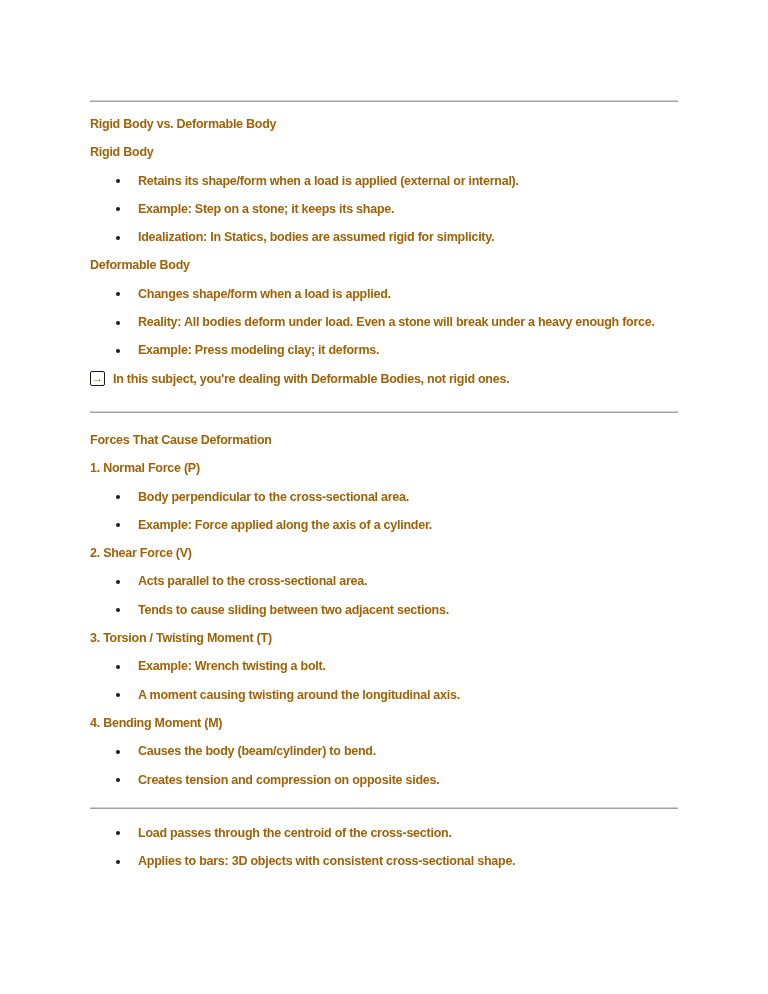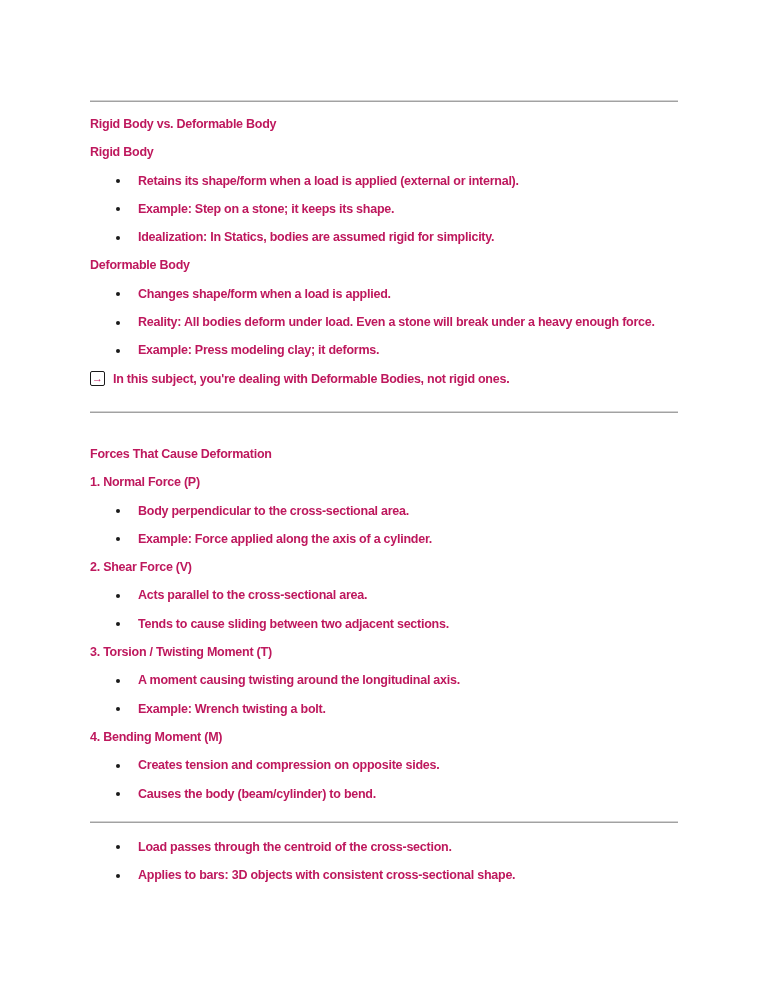--- a/index.html
+++ b/index.html
@@ -9,36 +9,36 @@
     font-family: "Liberation Sans", "DejaVu Sans", sans-serif;
     overflow: hidden;
   }
   .page {
     position: relative;
     width: 768px; height: 994px;
     background: #ffffff;
   }
   .content {
     margin: 0 90px;
-    color: #be185d;
+    color: #a16207;
     font-weight: 700;
     font-size: 12.5px;
     letter-spacing: -0.25px;
   }
   .rule {
     border: none;
     height: 2px;
     margin: 0;
     background: linear-gradient(to bottom, #d2d2d2 50%, #a2a2a2 50%);
   }
   .rule-1 { margin-top: 100px; }
   .rule-2 { margin-top: 18px; }
   .rule-3 { margin-top: 13px; }
   .block-a { margin-top: 8px; }
-  .block-b { margin-top: 27px; }
+  .block-b { margin-top: 13px; }
   .block-c { margin-top: 10px; }
   .line {
     display: block;
     line-height: 28.3px;
     height: 28.3px;
     white-space: nowrap;
     margin: 0;
   }
   ul.bullets { margin: 0; padding: 0; list-style: none; }
   li.bullet {
@@ -114,28 +114,28 @@
       </ul>
 
       <p class="line">2. Shear Force (V)</p>
       <ul class="bullets">
         <li class="bullet">Acts parallel to the cross-sectional area.</li>
         <li class="bullet">Tends to cause sliding between two adjacent sections.</li>
       </ul>
 
       <p class="line">3. Torsion / Twisting Moment (T)</p>
       <ul class="bullets">
+        <li class="bullet">Example: Wrench twisting a bolt.</li>
         <li class="bullet">A moment causing twisting around the longitudinal axis.</li>
-        <li class="bullet">Example: Wrench twisting a bolt.</li>
       </ul>
 
       <p class="line">4. Bending Moment (M)</p>
       <ul class="bullets">
+        <li class="bullet">Causes the body (beam/cylinder) to bend.</li>
         <li class="bullet">Creates tension and compression on opposite sides.</li>
-        <li class="bullet">Causes the body (beam/cylinder) to bend.</li>
       </ul>
     </div>
 
     <hr class="rule rule-3">
 
     <div class="block-c">
       <ul class="bullets">
         <li class="bullet">Load passes through the centroid of the cross-section.</li>
         <li class="bullet">Applies to bars: 3D objects with consistent cross-sectional shape.</li>
       </ul>

